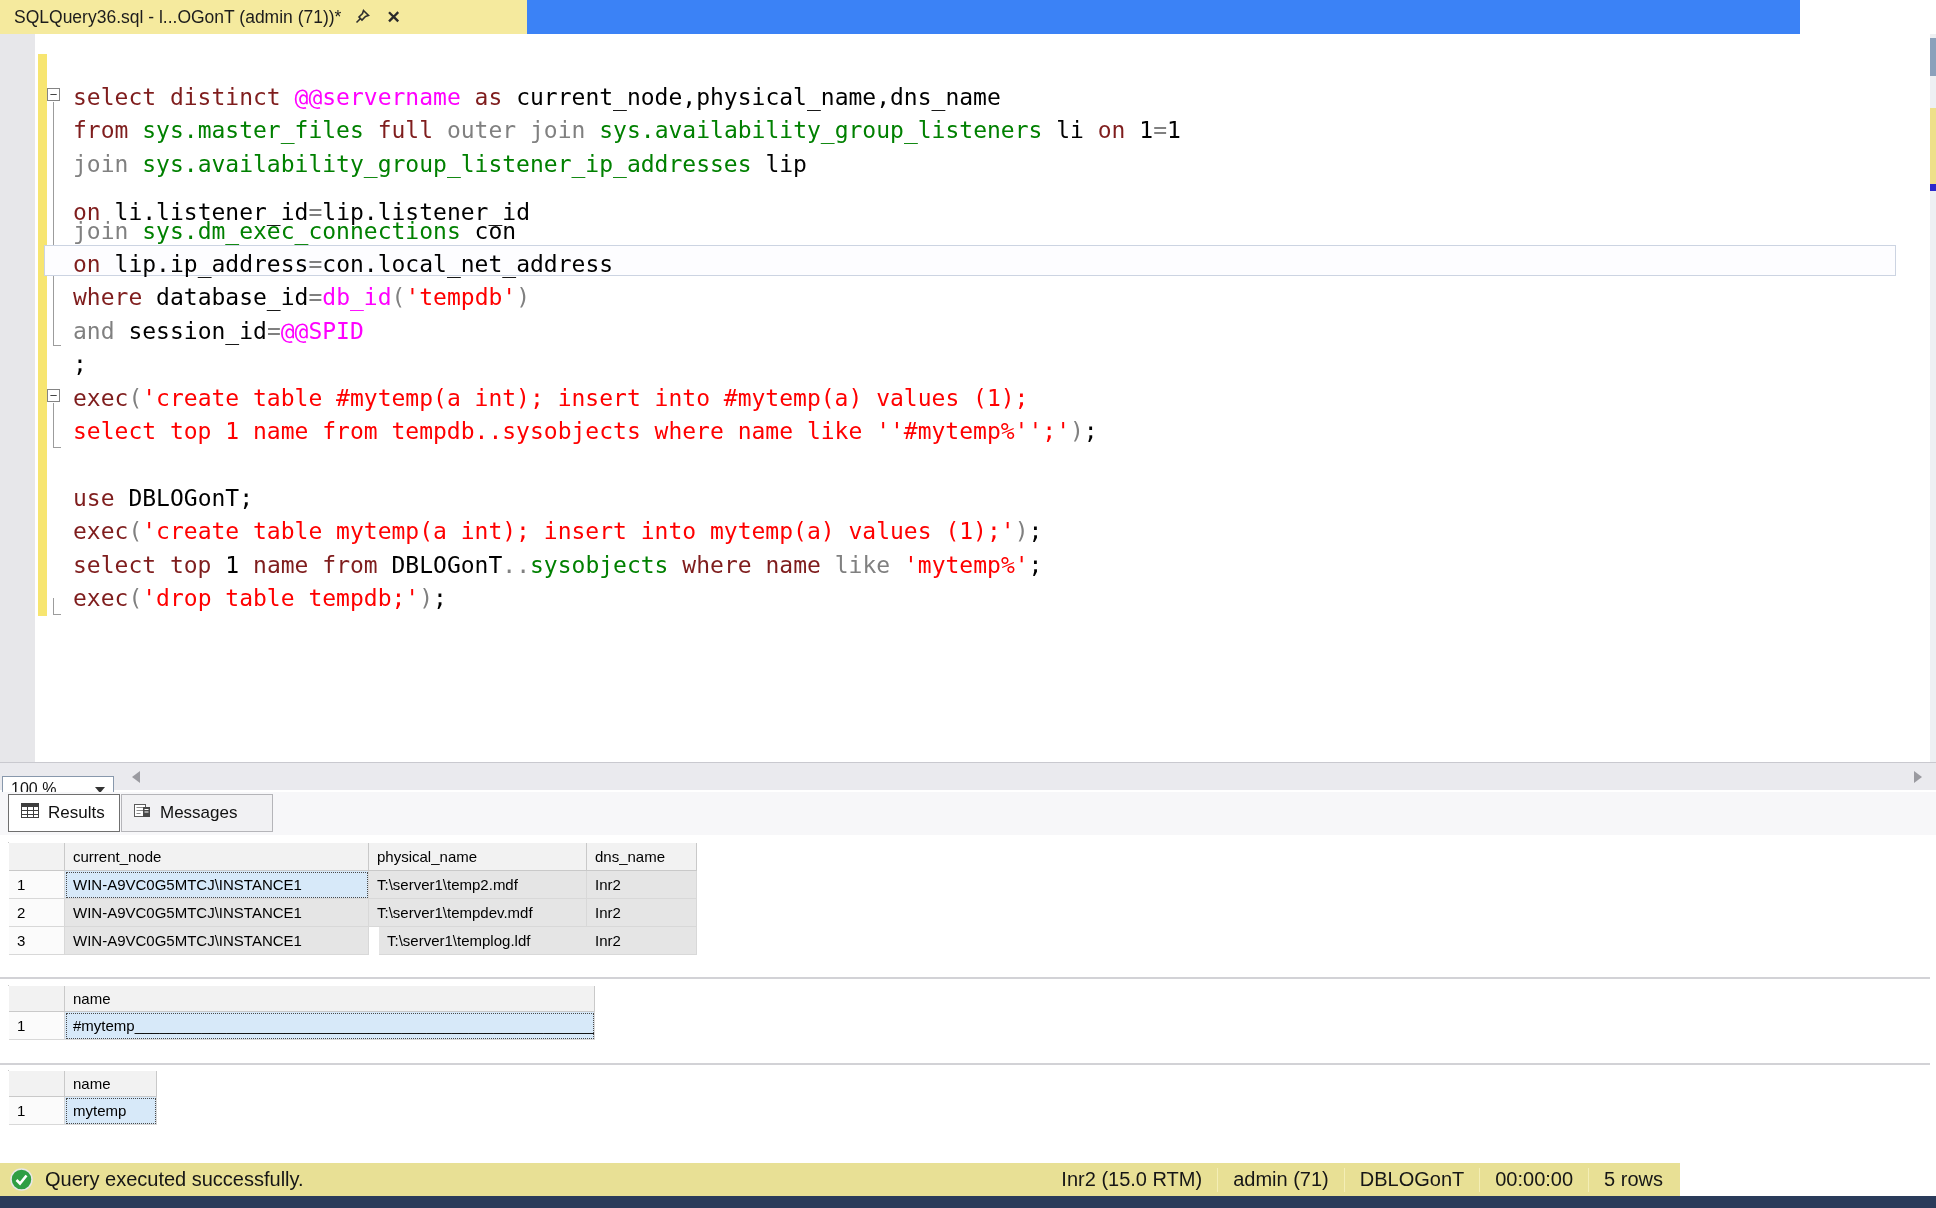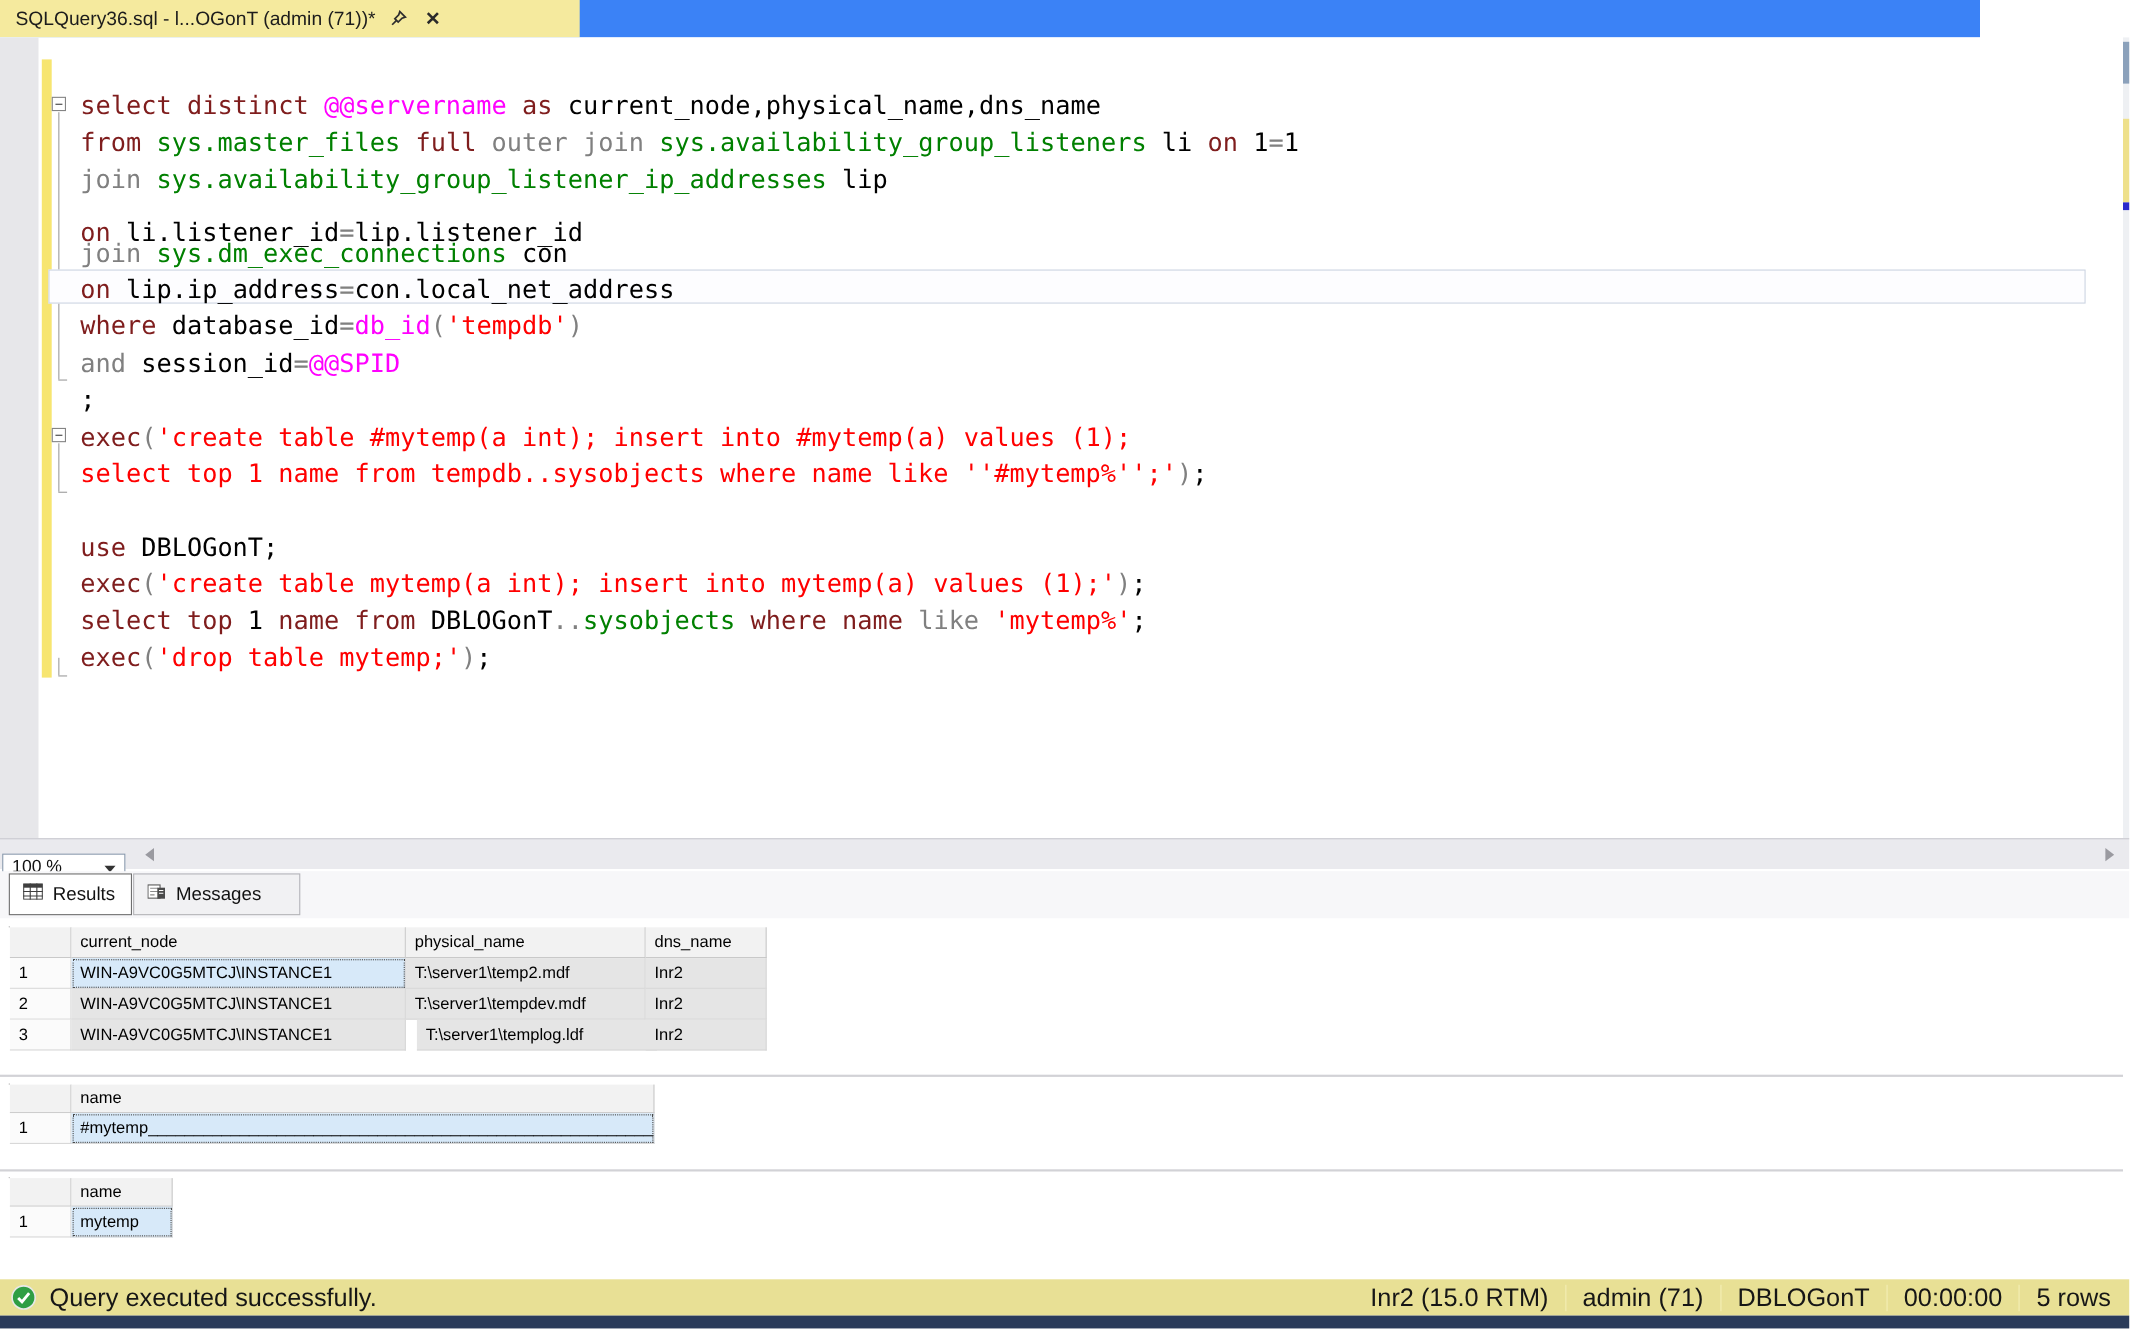--- a/index.html
+++ b/index.html
@@ -64,22 +64,22 @@
   .grid{position:absolute;font-size:15px;color:#000;}
   .gcell{position:absolute;box-sizing:border-box;border-right:1px solid #d8d8d8;
          border-bottom:1px solid #d8d8d8;overflow:hidden;white-space:nowrap;
          padding-left:8px;display:flex;align-items:center;background:#e5e5e5;}
   .ghead{background:#f2f2f2;border-right:1px solid #c9c9c9;border-bottom:1px solid #c9c9c9;}
   .grn{background:#fbfbfb;}
   .gsel{background:#d7e9f9;outline:1px dotted #4a4a4a;outline-offset:-2px;}
   .gridbox{position:absolute;border-left:1px solid #c9c9c9;border-top:1px solid #c9c9c9;}
 
   
-  #statusbar{position:absolute;left:0;top:1163px;width:1936px;height:33px;background:#e8e095;
-             display:flex;align-items:center;font-size:23px;color:#161616;}
+  #statusbar{position:absolute;left:0;top:1163px;width:1680px;height:33px;background:#e8e095;
+             display:flex;align-items:center;font-size:20px;color:#161616;}
   #statusicon{margin-left:10px;margin-right:12px;display:flex;align-items:center;}
   #statusright{position:absolute;right:2px;top:0;height:33px;display:flex;align-items:center;}
   .sfield{padding:0 15px;white-space:nowrap;}
   .sdiv{width:1px;height:24px;background:#f4eeb6;}
   #bottomstrip{position:absolute;left:0;top:1196px;width:1936px;height:12px;background:#2a3b5a;}
 </style>
 </head>
 <body>
 
 <div id="screen">
@@ -122,21 +122,21 @@
         <div class="line" style="top: 167px;"><span class="c-k">on</span><span class="c-d"> lip.ip_address</span><span class="c-o">=</span><span class="c-d">con.local_net_address</span></div>
         <div class="line" style="top: 200.4px;"><span class="c-k">where</span><span class="c-d"> database_id</span><span class="c-o">=</span><span class="c-m">db_id</span><span class="c-o">(</span><span class="c-r">'tempdb'</span><span class="c-o">)</span></div>
         <div class="line" style="top: 233.8px;"><span class="c-o">and</span><span class="c-d"> session_id</span><span class="c-o">=</span><span class="c-m">@@SPID</span></div>
         <div class="line" style="top: 267.2px;"><span class="c-d">;</span></div>
         <div class="line" style="top: 300.6px;"><span class="c-k">exec</span><span class="c-o">(</span><span class="c-r">'create table #mytemp(a int); insert into #mytemp(a) values (1);</span></div>
         <div class="line" style="top: 334px;"><span class="c-r">select top 1 name from tempdb..sysobjects where name like ''#mytemp%'';'</span><span class="c-o">)</span><span class="c-d">;</span></div>
         <div class="line" style="top: 367.4px;"></div>
         <div class="line" style="top: 400.8px;"><span class="c-k">use</span><span class="c-d"> DBLOGonT;</span></div>
         <div class="line" style="top: 434.2px;"><span class="c-k">exec</span><span class="c-o">(</span><span class="c-r">'create table mytemp(a int); insert into mytemp(a) values (1);'</span><span class="c-o">)</span><span class="c-d">;</span></div>
         <div class="line" style="top: 467.6px;"><span class="c-k">select top</span><span class="c-d"> 1 </span><span class="c-k">name</span><span class="c-d"> </span><span class="c-k">from</span><span class="c-d"> DBLOGonT</span><span class="c-o">..</span><span class="c-s">sysobjects</span><span class="c-d"> </span><span class="c-k">where</span><span class="c-d"> </span><span class="c-k">name</span><span class="c-d"> </span><span class="c-o">like</span><span class="c-d"> </span><span class="c-r">'mytemp%'</span><span class="c-d">;</span></div>
-        <div class="line" style="top: 501px;"><span class="c-k">exec</span><span class="c-o">(</span><span class="c-r">'drop table mytemp;'</span><span class="c-o">)</span><span class="c-d">;</span></div>
+        <div class="line" style="top: 501px;"><span class="c-k">exec</span><span class="c-o">(</span><span class="c-r">'drop table tempdb;'</span><span class="c-o">)</span><span class="c-d">;</span></div>
       </div>
   </div>
 
   <div id="annostrip">
     <div id="annothumb"></div>
     <div id="annoyellow"></div>
     <div id="annoblue"></div>
   </div>
 
   <div id="hscrollrow">

